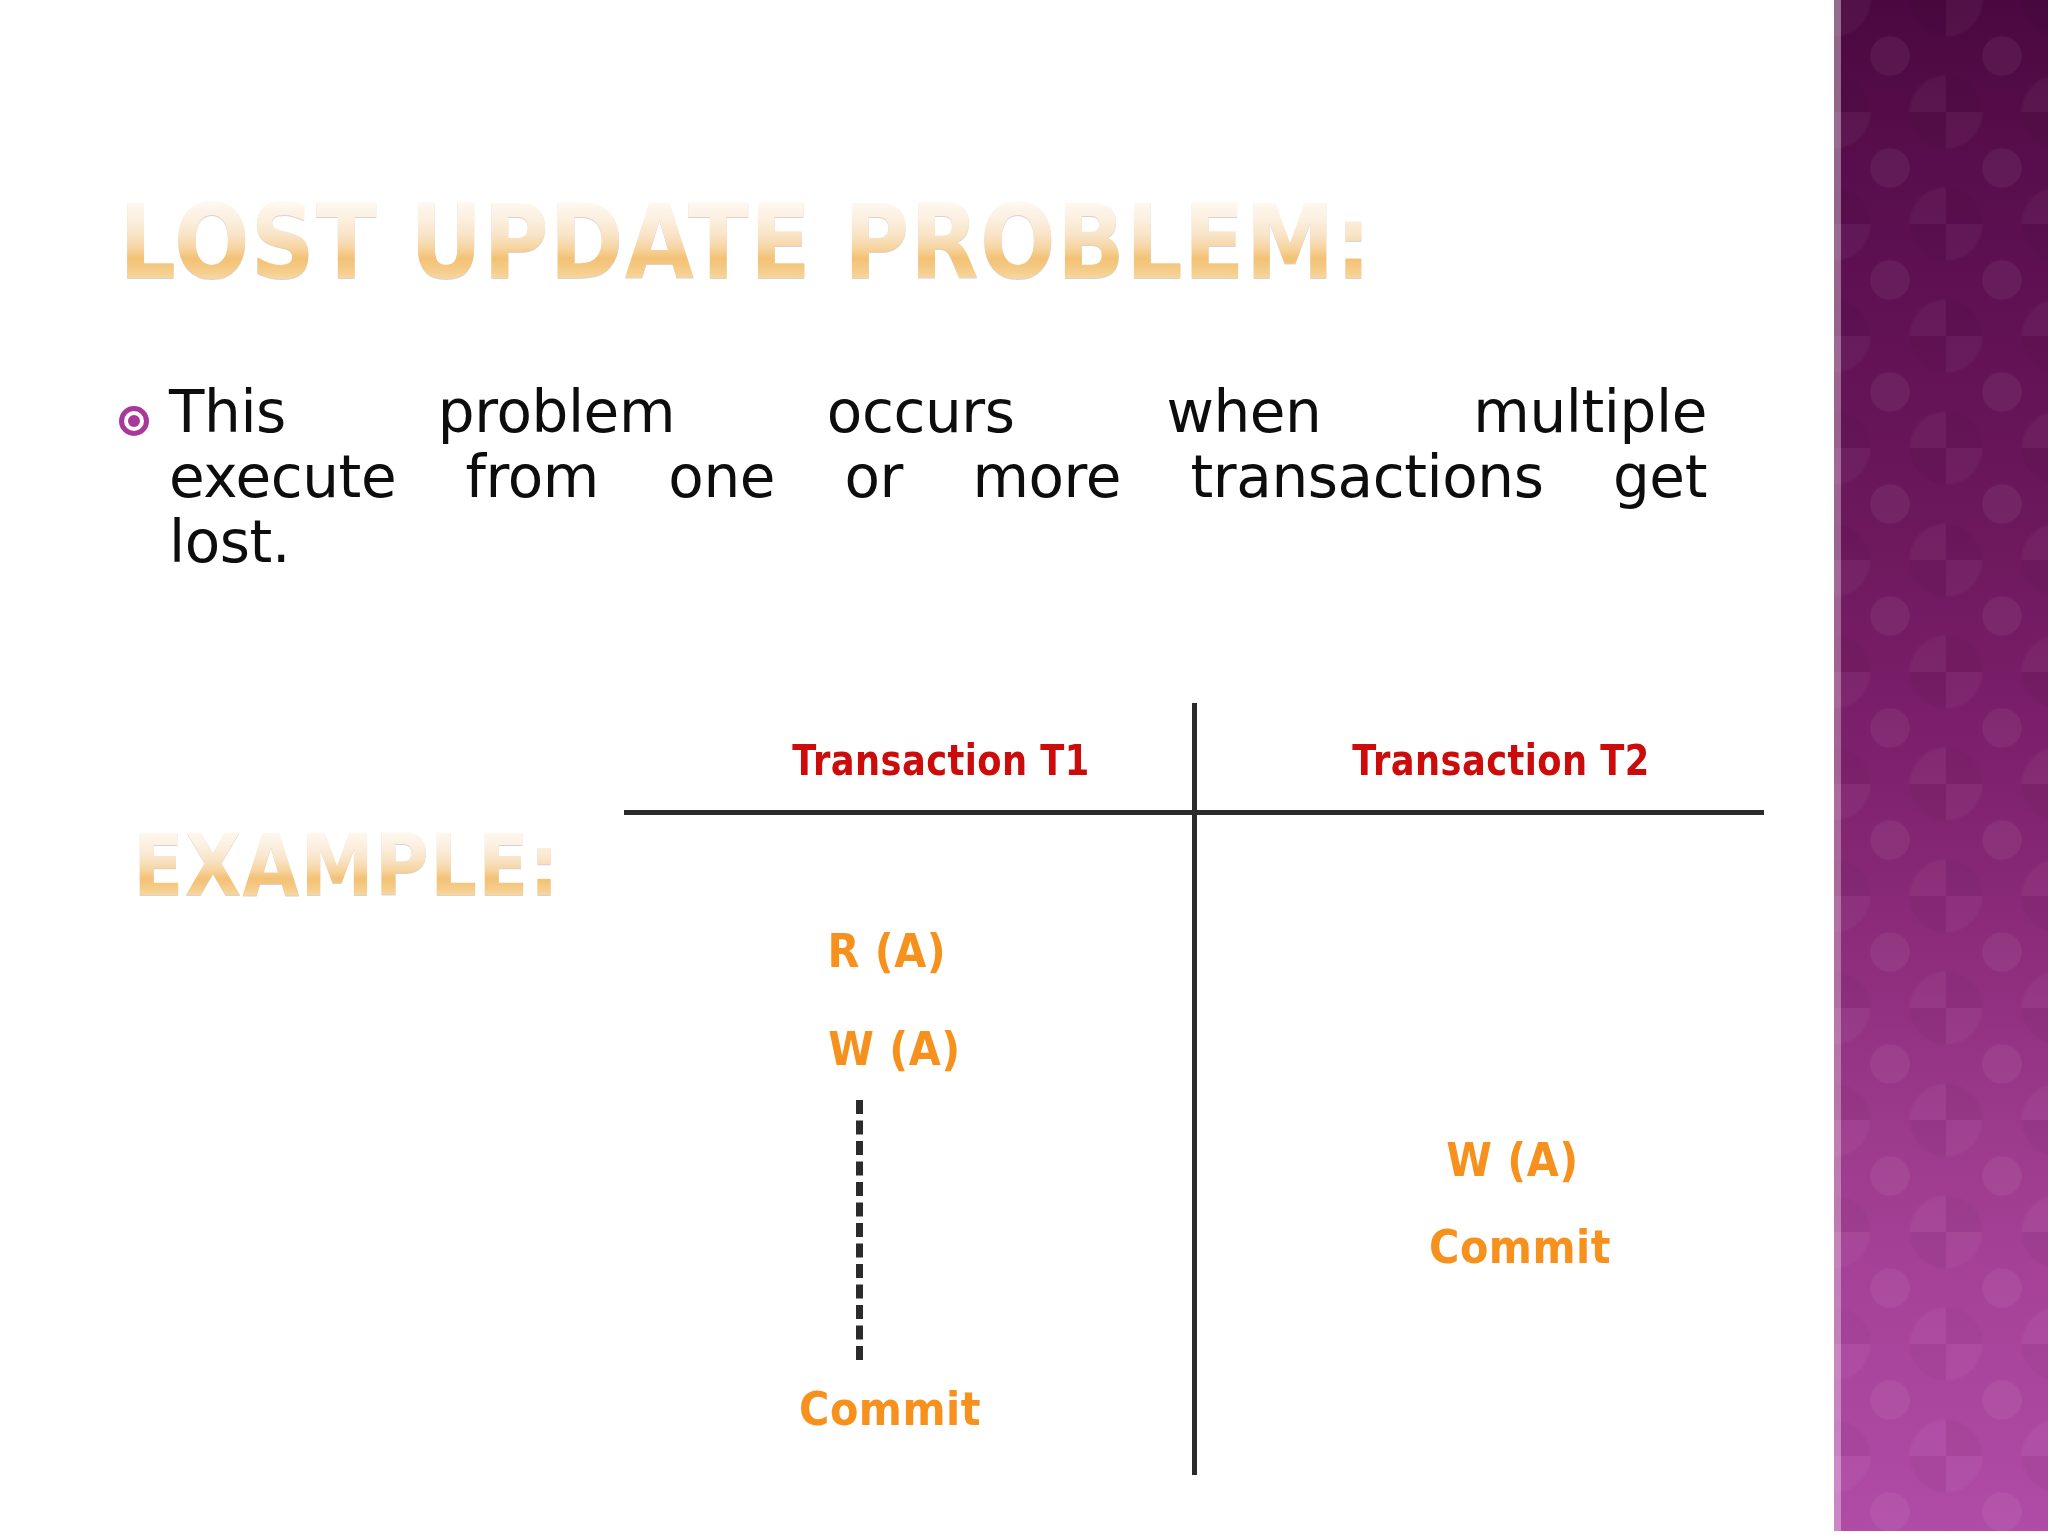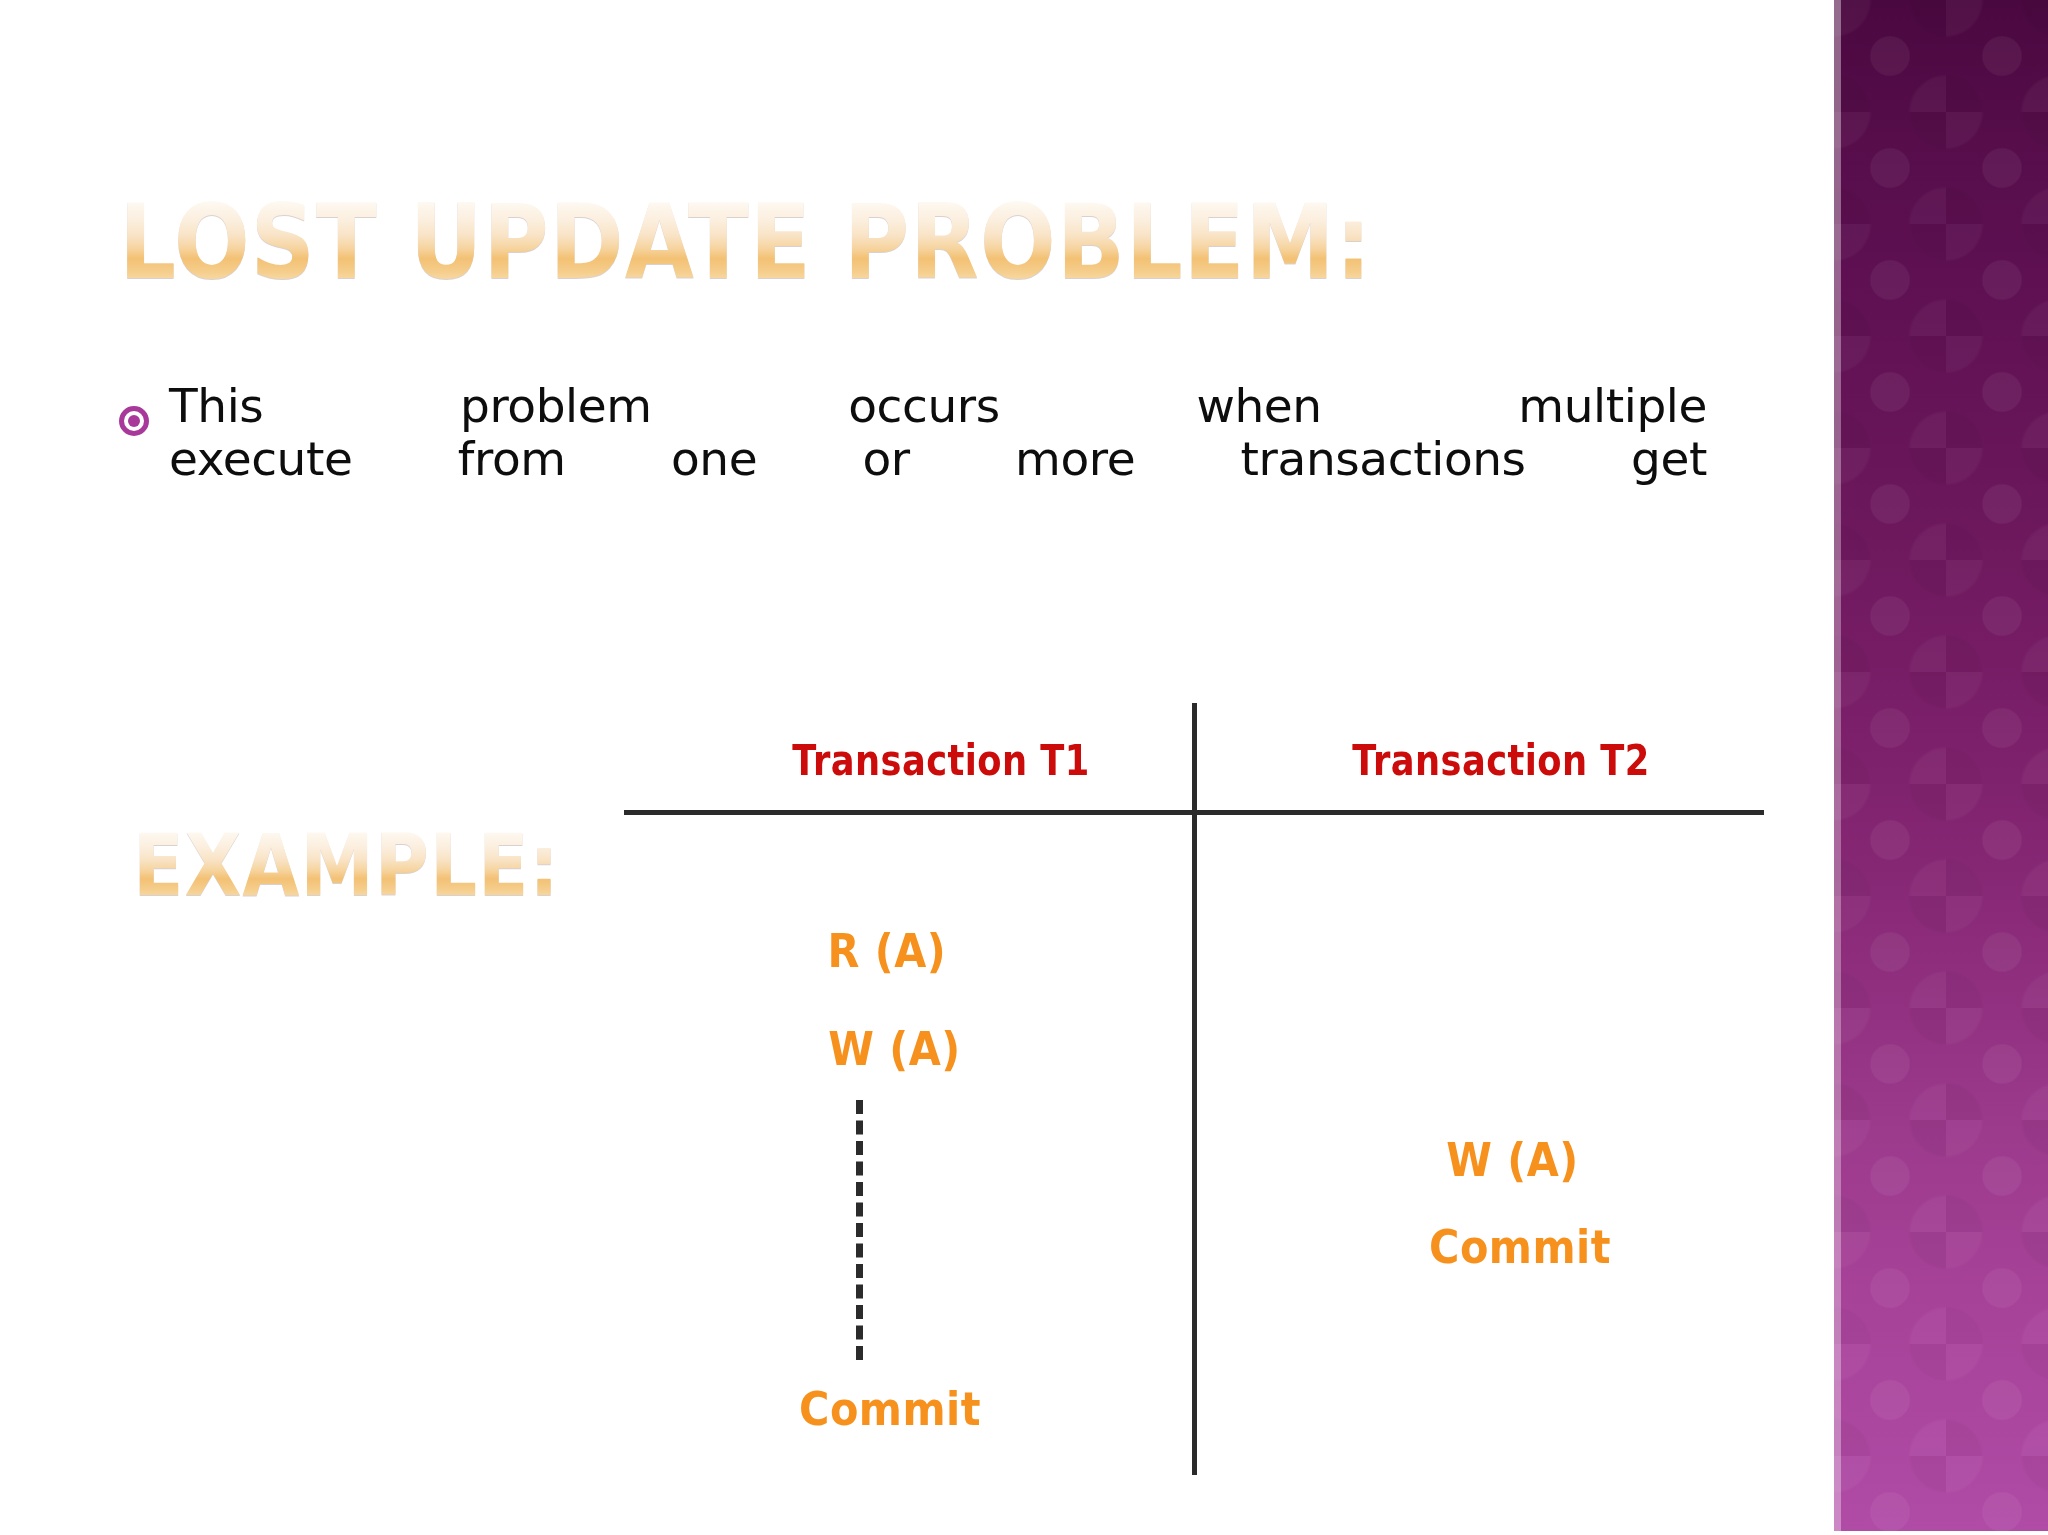--- a/index.html
+++ b/index.html
@@ -132,21 +132,21 @@
     top: 50%;
     width: 12px;
     height: 12px;
     margin: -6px 0 0 -6px;
     border-radius: 50%;
     background: #a8399a;
   }
   #bullet-text {
     flex: 1 1 auto;
     font-family: "DejaVu Sans", sans-serif;
-    font-size: 47px;
+    font-size: 58px;
     line-height: 1.12;
     color: #0d0d0d;
     text-align: justify;
     text-justify: inter-word;
     letter-spacing: -0.4px;
   }
   #bullet-text > span { display: block; }
   .just-line {
     display: block;
     text-align: justify;
@@ -232,20 +232,21 @@
     <div id="side-panel-edge"></div>
   </div>
 
   <div id="title" class="wordart">LOST UPDATE PROBLEM:</div>
 
   <div id="bullet-block">
     <span id="bullet-marker"></span>
     <div id="bullet-text">
       <span class="just-line">This problem occurs when multiple</span>
       <span class="just-line">execute from one or more transactions get</span>
+      <span class="last-line">lost.</span>
     </div>
   </div>
 
   <div id="example-heading" class="wordart">EXAMPLE:</div>
 
   <div id="diagram">
 
     <div id="header-rule"></div>
     <div id="col-divider"></div>
 

